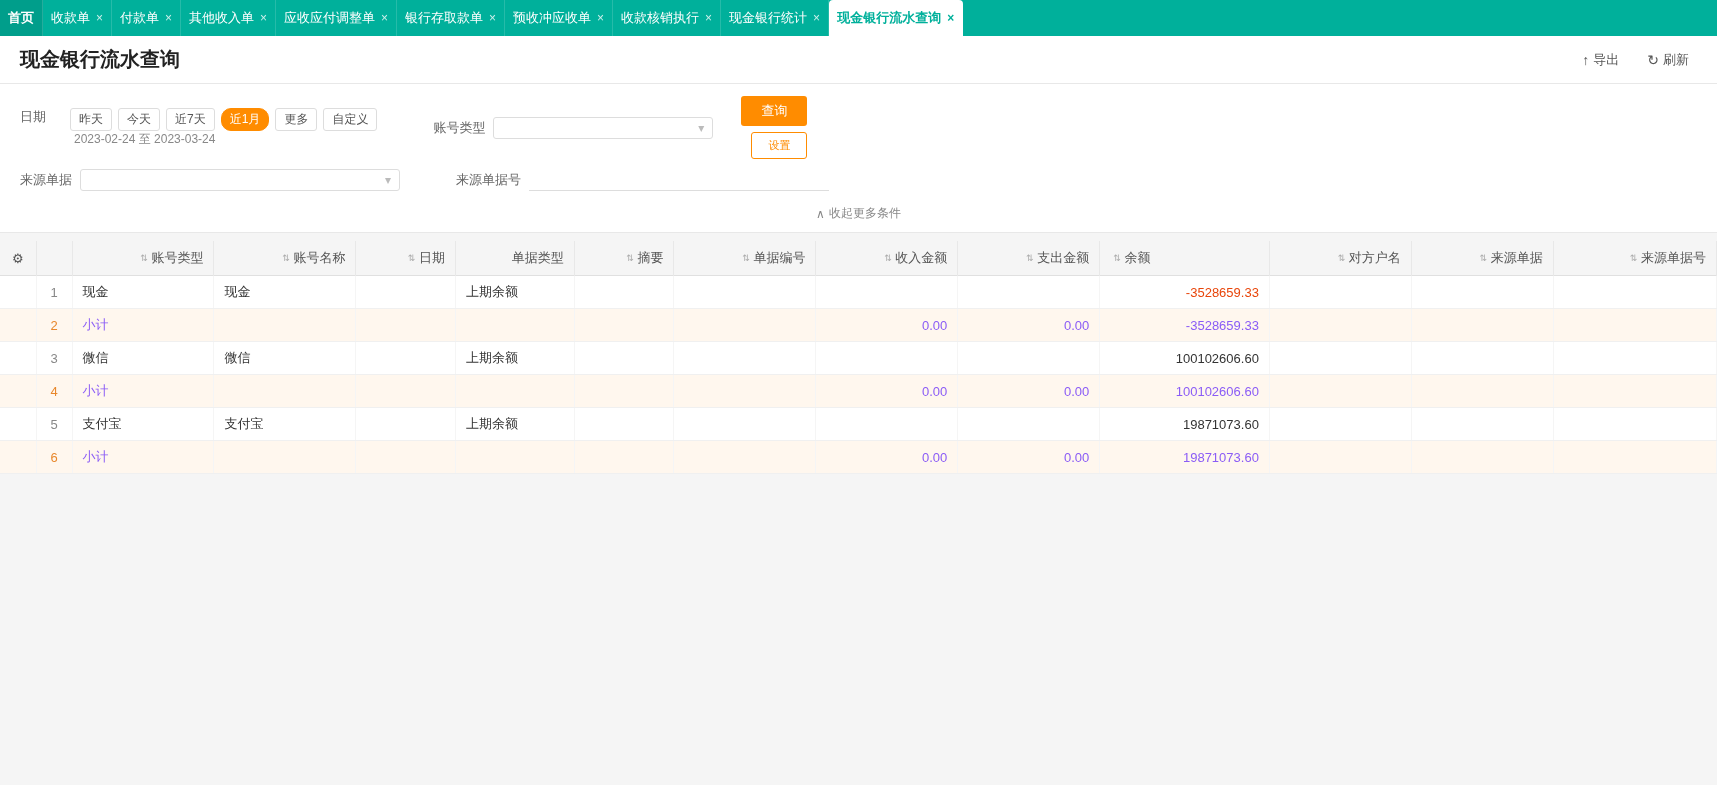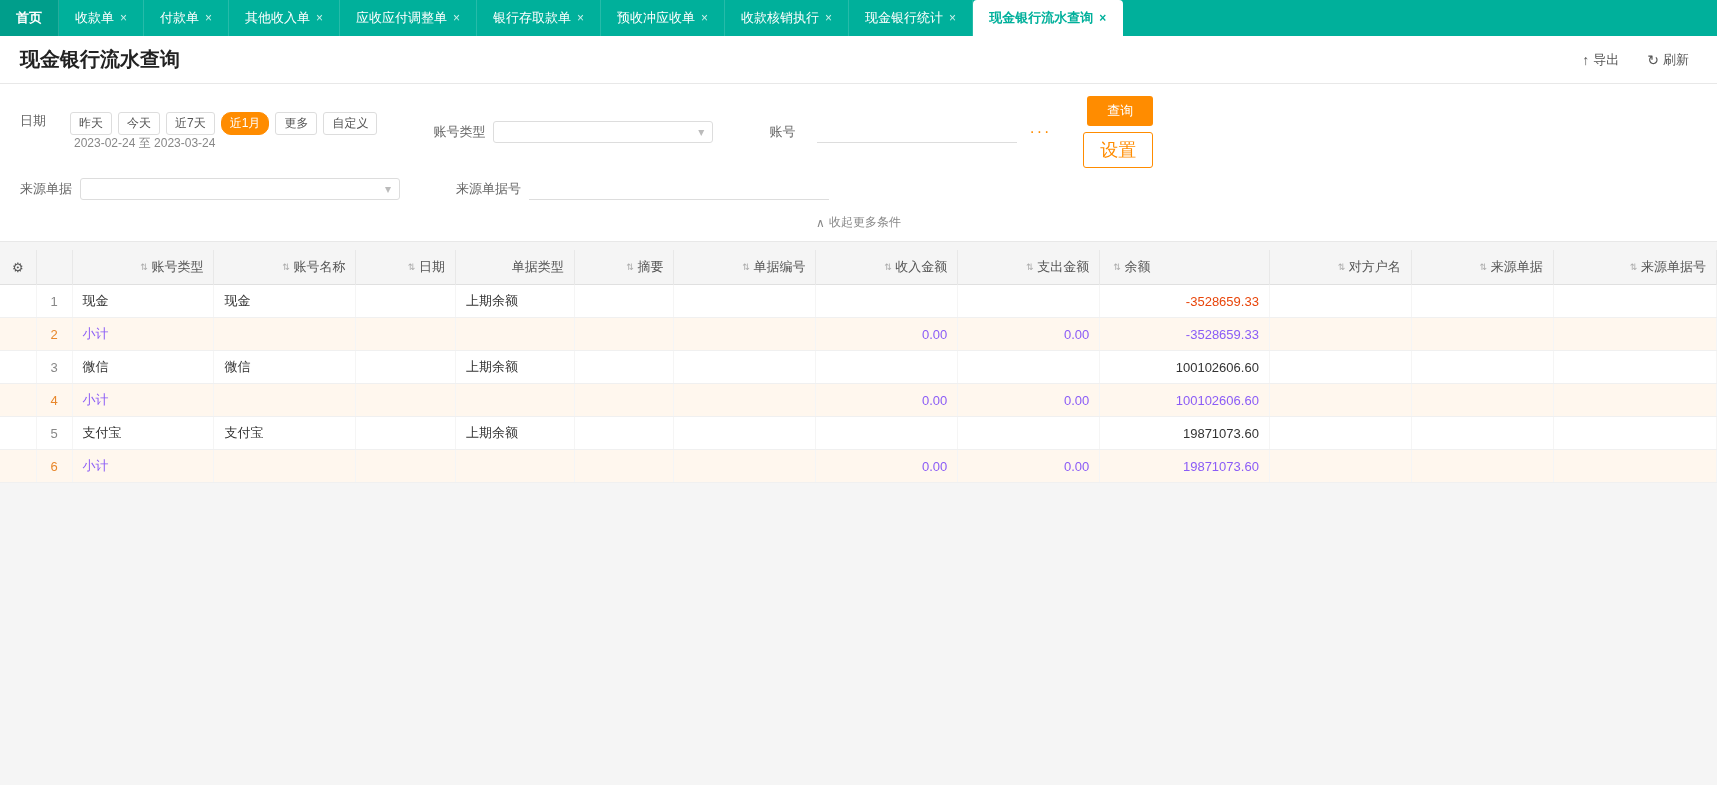--- a/index.html
+++ b/index.html
@@ -10,21 +10,21 @@
       background: #00b09b;
       display: flex;
       align-items: center;
       height: 36px;
       padding: 0 0;
       overflow: hidden;
     }
     .nav-item {
       display: flex;
       align-items: center;
-      padding: 0 16px;
+      padding: 0 8px;
       height: 100%;
       color: #fff;
       font-size: 13px;
       cursor: pointer;
       white-space: nowrap;
       border-right: 1px solid rgba(255,255,255,0.15);
     }
     .nav-item.home { background: rgba(0,0,0,0.1); font-weight: bold; }
     .nav-item.active { background: #fff; color: #00b09b; font-weight: bold; border-radius: 4px 4px 0 0; }
     .nav-close {
@@ -147,21 +147,21 @@
       font-size: 13px;
       cursor: pointer;
       white-space: nowrap;
     }
     .settings-btn {
       background: #fff;
       color: #ff8c00;
       border: 1px solid #ff8c00;
       border-radius: 3px;
       padding: 5px 16px;
-      font-size: 18px;
+      font-size: 11px;
       cursor: pointer;
       white-space: nowrap;
     }
     .collapse-bar {
       display: flex;
       justify-content: center;
       align-items: center;
       padding: 4px 0 2px;
       cursor: pointer;
       color: #888;
@@ -295,25 +295,20 @@
     </div>
 
     <div style="display:flex;align-items:center;gap:8px;margin-left:40px;">
       <span class="filter-label">账号类型</span>
       <div class="filter-select" style="min-width:220px;">
         <span></span>
         <span>▾</span>
       </div>
     </div>
 
-    <div style="display:flex;align-items:center;gap:8px;margin-left:40px;">
-      <span class="filter-label">账号</span>
-      <input class="filter-input" style="min-width: 200px;">
-      <span class="filter-dots">···</span>
-    </div>
 
     <div style="display:flex;flex-direction:column;gap:6px;margin-left:12px;align-items:flex-end;">
       <button class="query-btn">查询</button>
       <button class="settings-btn">设置</button>
     </div>
   </div>
 
   <div class="filter-row">
     <div style="display:flex;align-items:center;gap:8px;">
       <span class="filter-label">来源单据</span>

